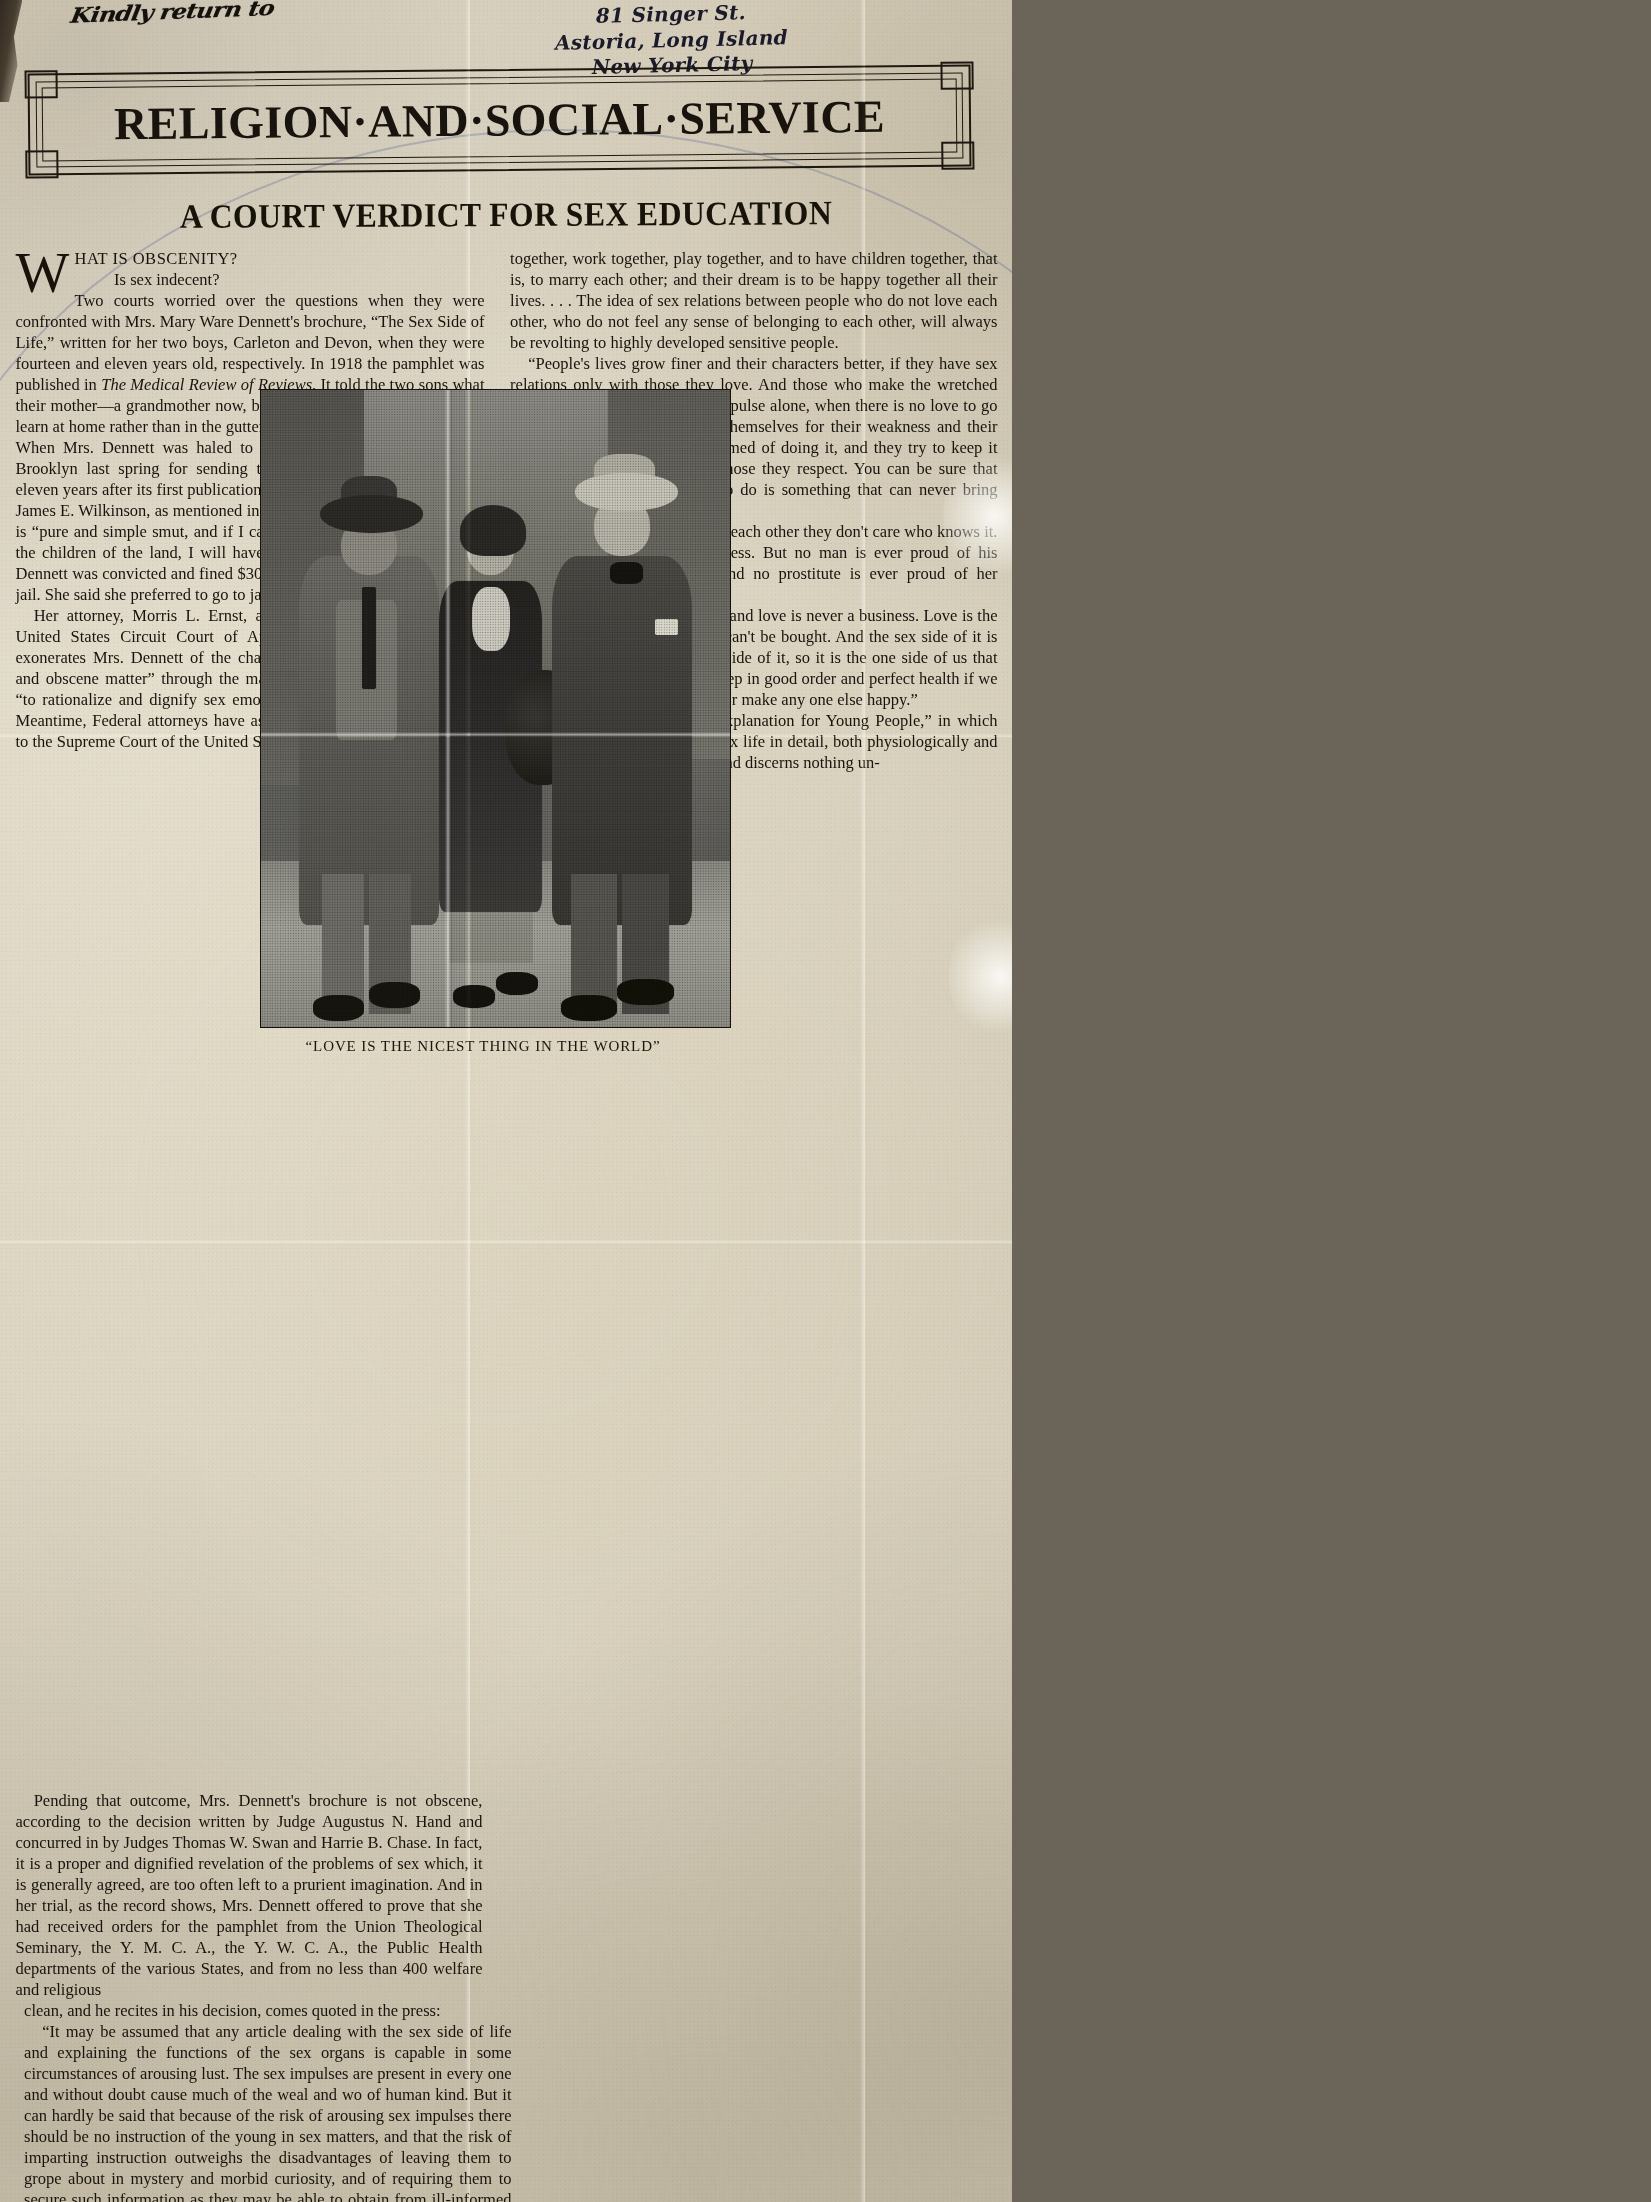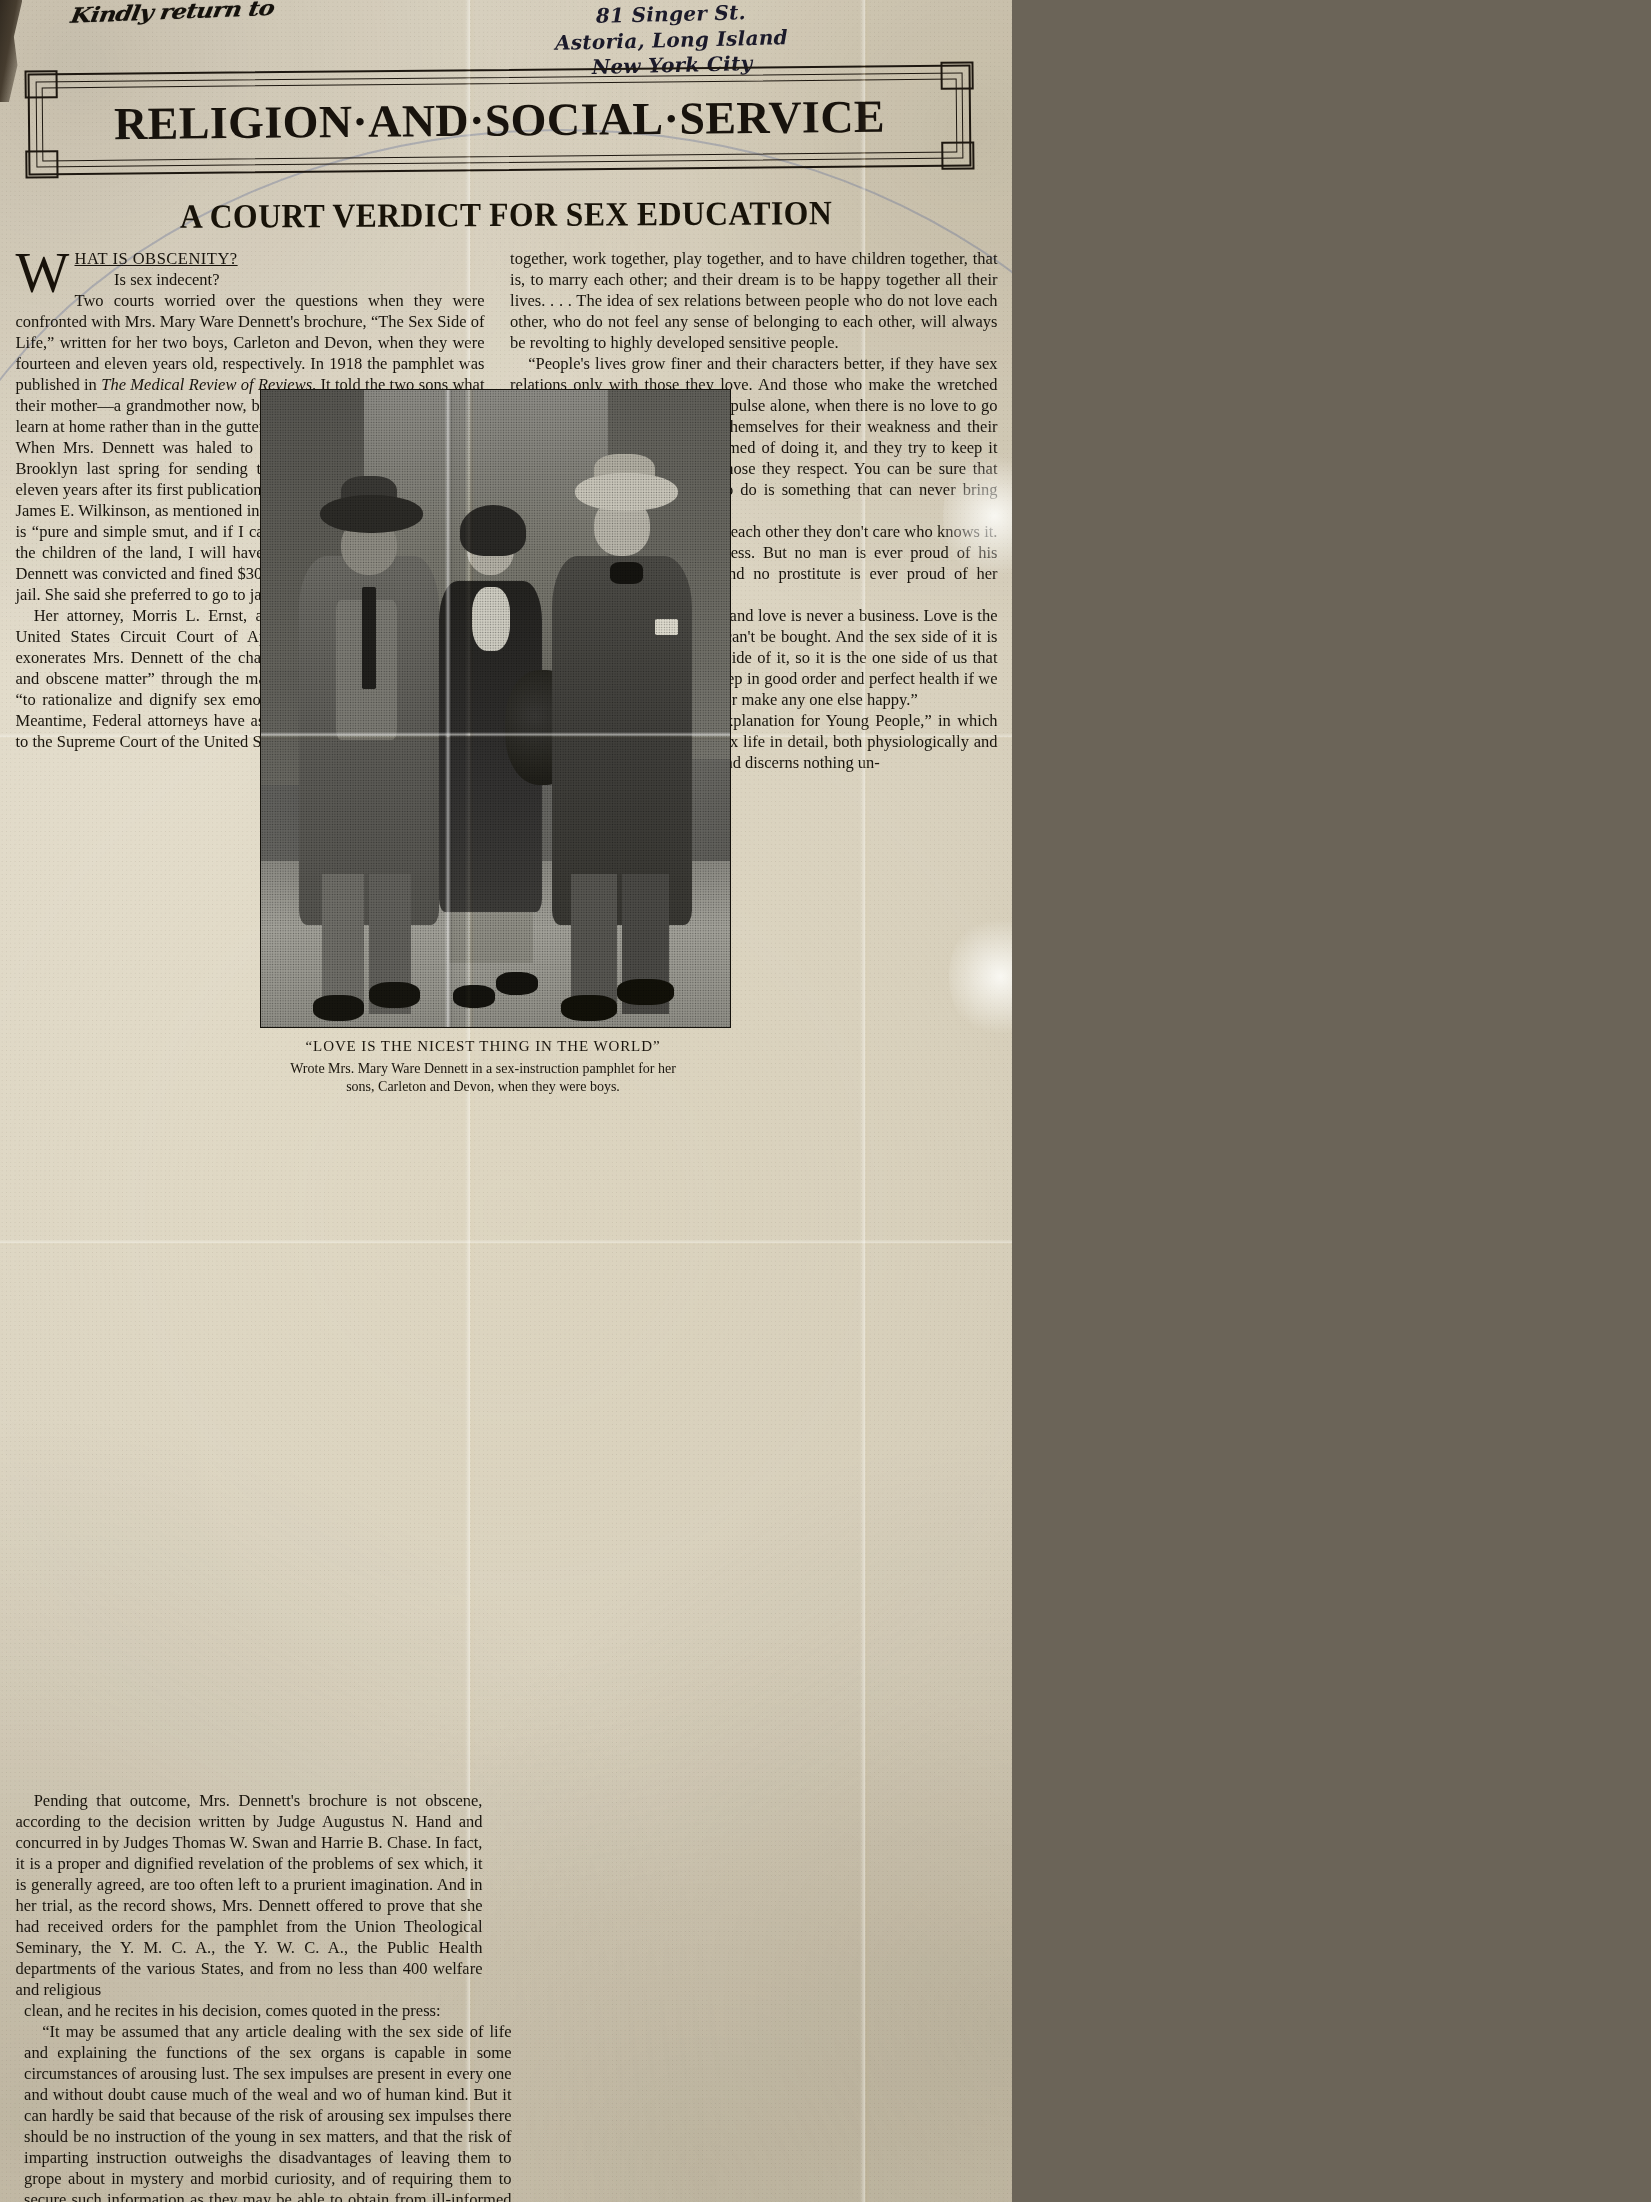--- a/index.html
+++ b/index.html
@@ -161,21 +161,21 @@
   
   .dropcap{
     float:left;
     font-family:"Liberation Serif", serif;
     font-size:57px;
     line-height:46px;
     font-weight:400;
     padding:1.7px 5.2px 0 0;
     color:#18120a;
   }
-  .lead-l1{display:block;text-decoration:underline;}
+  .lead-l1{display:block;}
   .lead-l2{display:block;margin-left:0;text-indent:2.4em;}
 
   
   .photo-wrap{
     position:absolute; left:260px; top:389px; width:446px;
   }
   .photo{
     position:relative;
     width:469px; height:637px;
     border:1.7px solid #15120c;
@@ -351,24 +351,20 @@
       <div class="fig mR-pk"></div>
       <div class="fig mR-sh1"></div>
       <div class="fig mR-sh2"></div>
 
       <div class="ht-dots"></div>
       <div class="ph-crease" style="left:184px;"></div>
       <div class="ph-crease2" style="top:342px;"></div>
     </div>
 
     <div class="cap-main">“LOVE IS THE NICEST THING IN THE WORLD”</div>
-    <div class="cap-sub">
-      <span>Wrote Mrs. Mary Ware Dennett in a sex-instruction pamphlet for her</span><br>
-      <span>sons, Carleton and Devon, when they were boys.</span>
-    </div>
   </div>
 
   <div class="clip-bottom">
     <div style="display:flex;position:absolute;left:15.5px;top:0;width:983px;flex-direction:column;">
       <div class="bcol-l">
         <p class="tx" style="text-indent:1.1em;">Pending that outcome, Mrs. Dennett's brochure is not obscene, according to the decision written by Judge Augustus N. Hand and concurred in by Judges Thomas W. Swan and Harrie B. Chase.  In fact, it is a proper and dignified revelation of the problems of sex which, it is generally agreed, are too often left to a prurient imagination.  And in her trial, as the record shows, Mrs. Dennett offered to prove that she had received orders for the pamphlet from the Union Theological Seminary, the Y. M. C. A., the Y. W. C. A., the Public Health departments of the various States, and from no less than 400 welfare and religious</p>
       </div>
       <div class="bcol-r">
         <p class="tx">clean, and he recites in his decision, comes quoted in the press:</p>
         <p class="tx">“It may be assumed that any article dealing with the sex side of life and explaining the functions of the sex organs is capable in some circumstances of arousing lust.  The sex impulses are present in every one and without doubt cause much of the weal and wo of human kind.  But it can hardly be said that because of the risk of arousing sex impulses there should be no instruction of the young in sex matters, and that the risk of imparting instruction outweighs the disadvantages of leaving them to grope about in mystery and morbid curiosity, and of requiring them to secure such information as they may be able to obtain from ill-informed and often foul-minded companions, rather than from intelligent and high-minded sources.</p>

